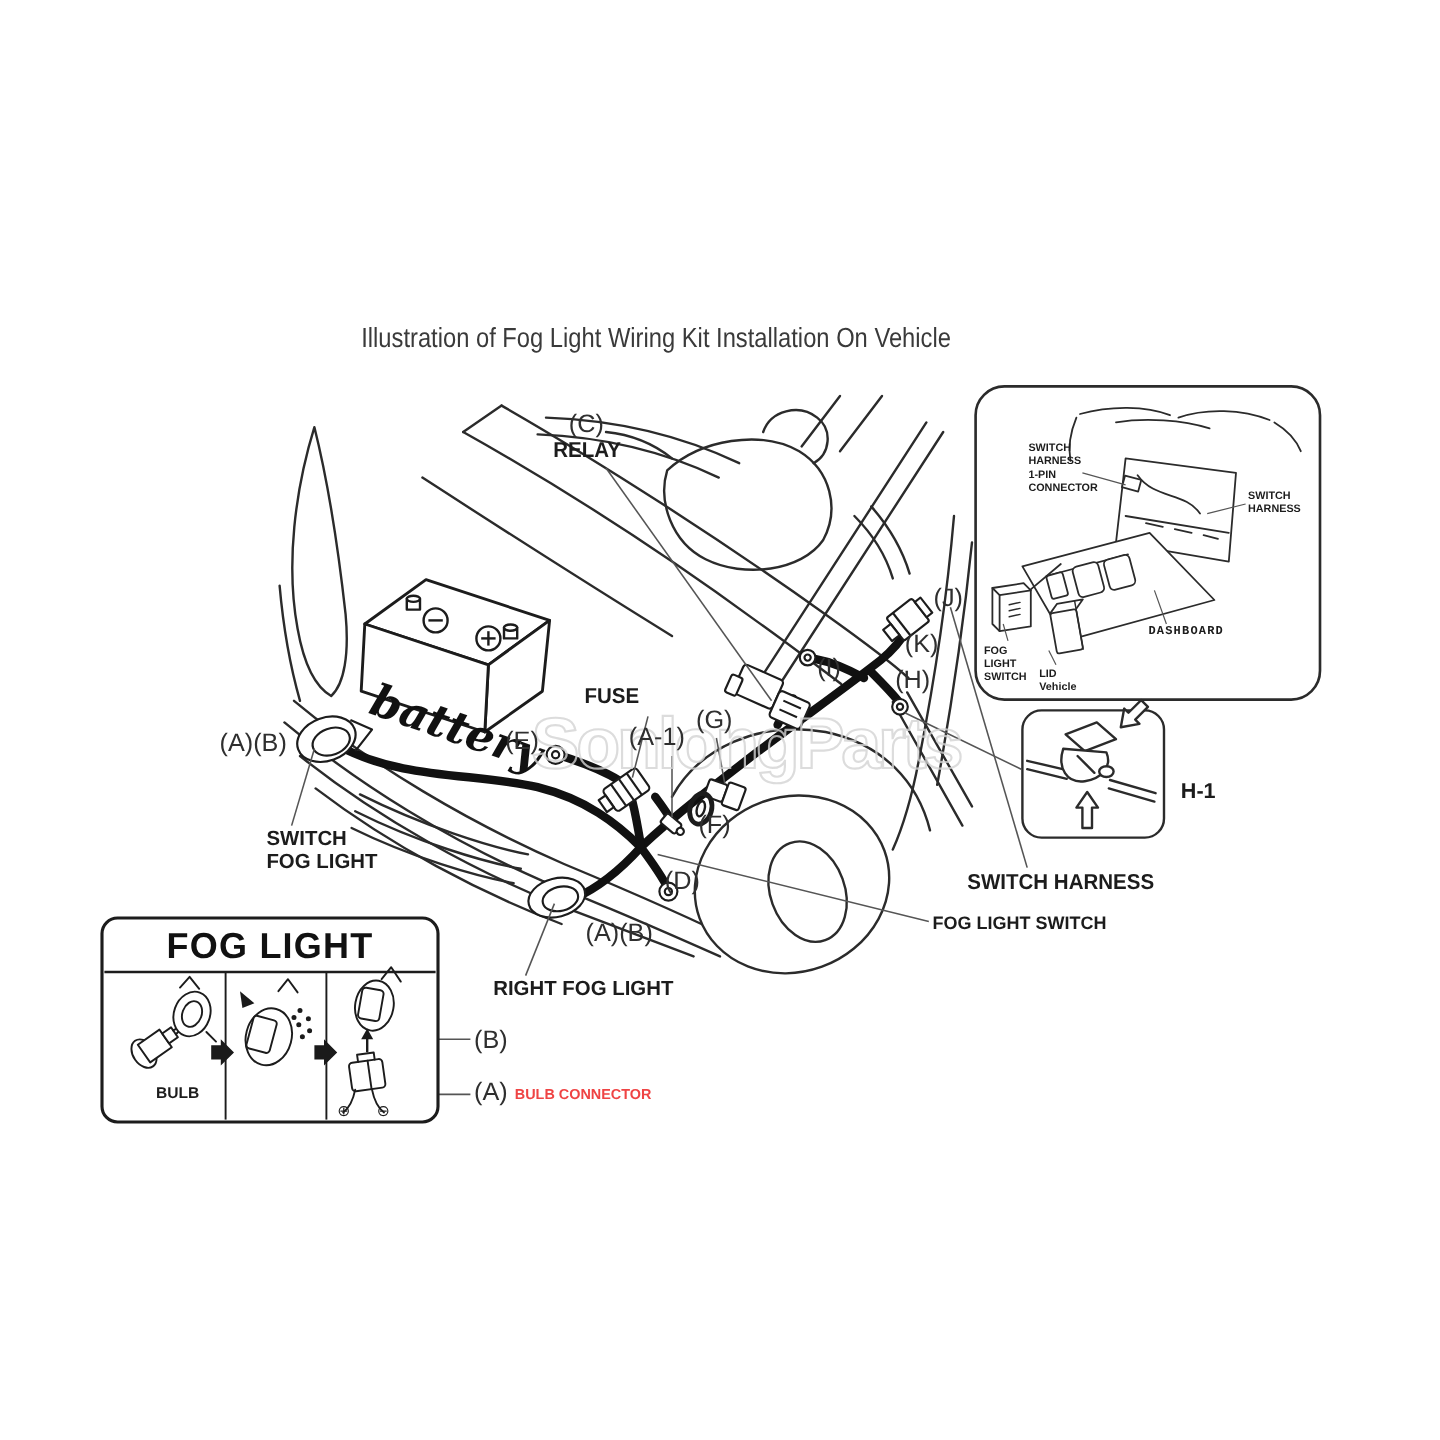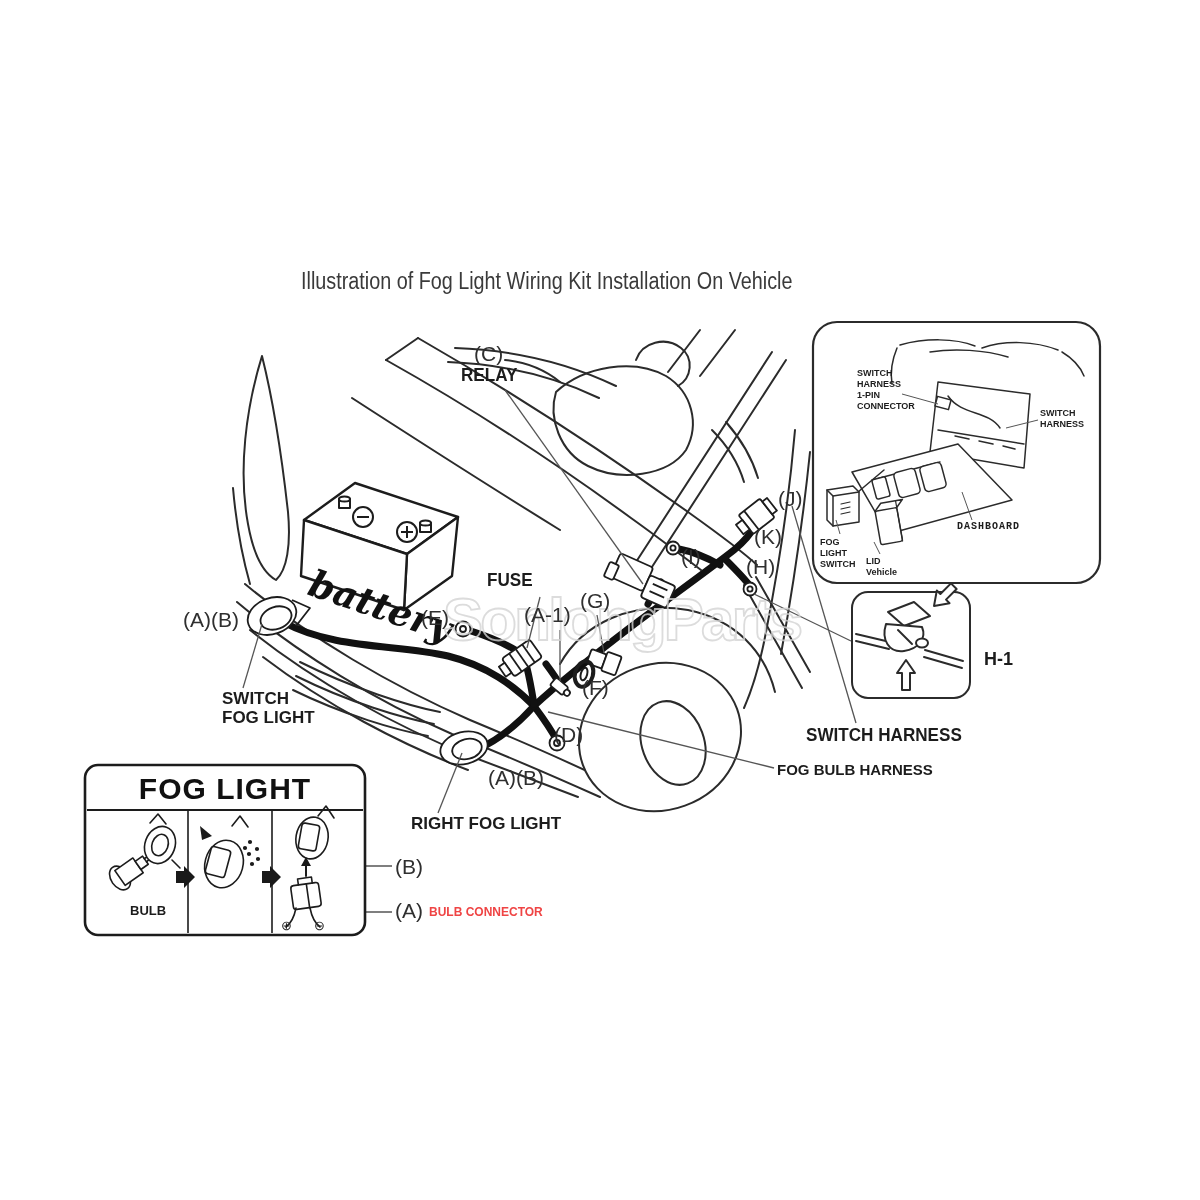--- a/index.html
+++ b/index.html
@@ -335,21 +335,21 @@
   <div class="lbl ltr" style="left:754px;top:526px">(K)</div>
   <div class="lbl ltr" style="left:746px;top:556px">(H)</div>
 
   <div class="lbl ltr" style="left:183px;top:609px">(A)(B)</div>
   <div class="lbl b17" style="left:222px;top:690px">SWITCH</div>
   <div class="lbl b17" style="left:222px;top:709px">FOG LIGHT</div>
   <div class="lbl ltr" style="left:488px;top:767px">(A)(B)</div>
   <div class="lbl b17" style="left:411px;top:815px">RIGHT FOG LIGHT</div>
 
   <div class="lbl b18" style="left:806px;top:726px">SWITCH HARNESS</div>
-  <div class="lbl b15" style="left:777px;top:762px">FOG BULB HARNESS</div>
+  <div class="lbl b15" style="left:777px;top:762px">FOG LIGHT SWITCH</div>
 
   <div class="lbl ltr" style="left:395px;top:856px">(B)</div>
   <div class="lbl ltr" style="left:395px;top:900px">(A)</div>
   <div class="lbl b12" style="left:429px;top:906px">BULB CONNECTOR</div>
 
   <div class="lbl b21" style="left:984px;top:650px">H-1</div>
 
   <div class="lbl tiny" style="left:857px;top:368px">
     <div>SWITCH</div>
     <div>HARNESS</div>

